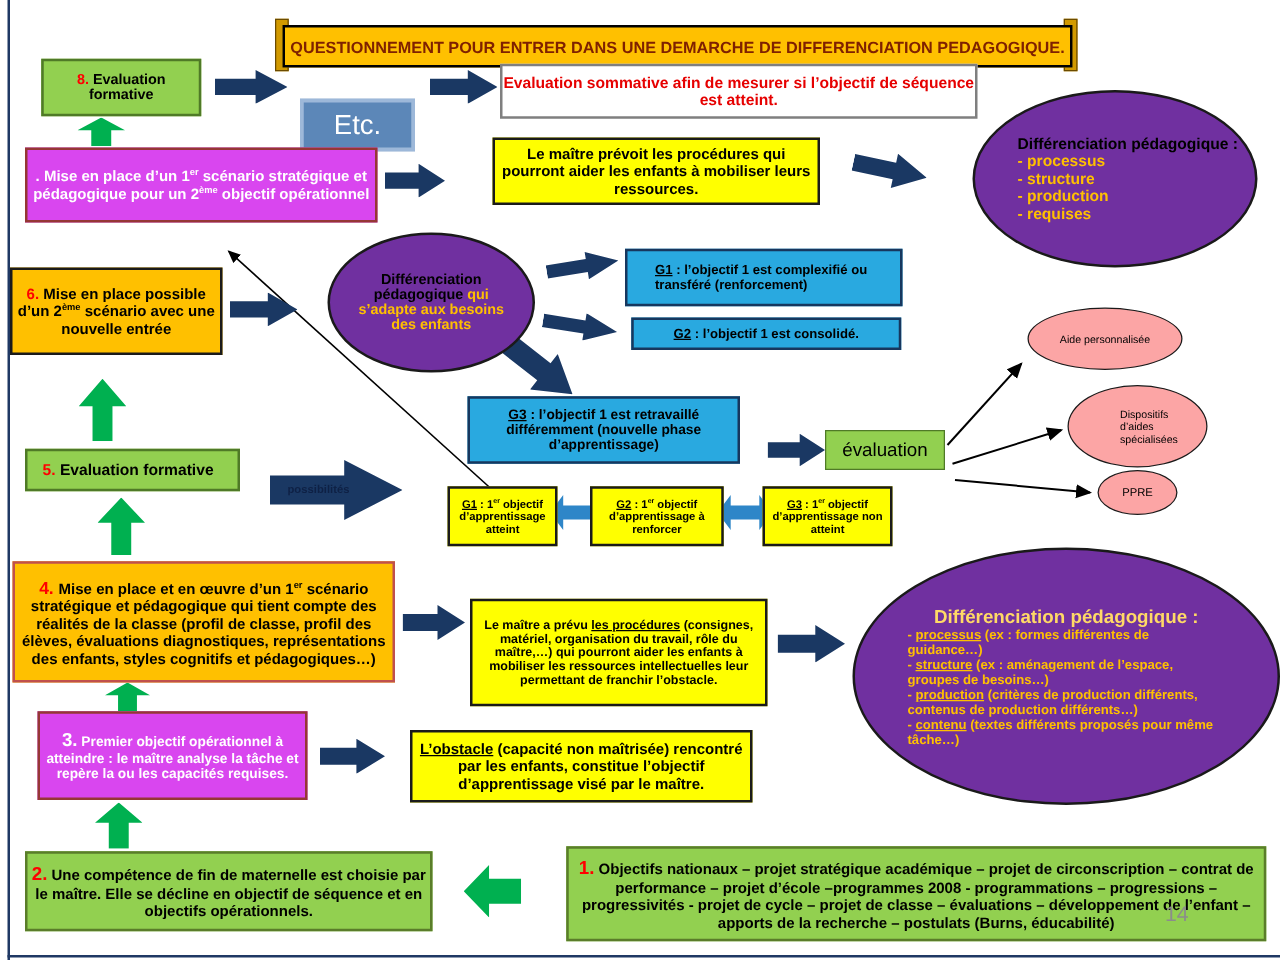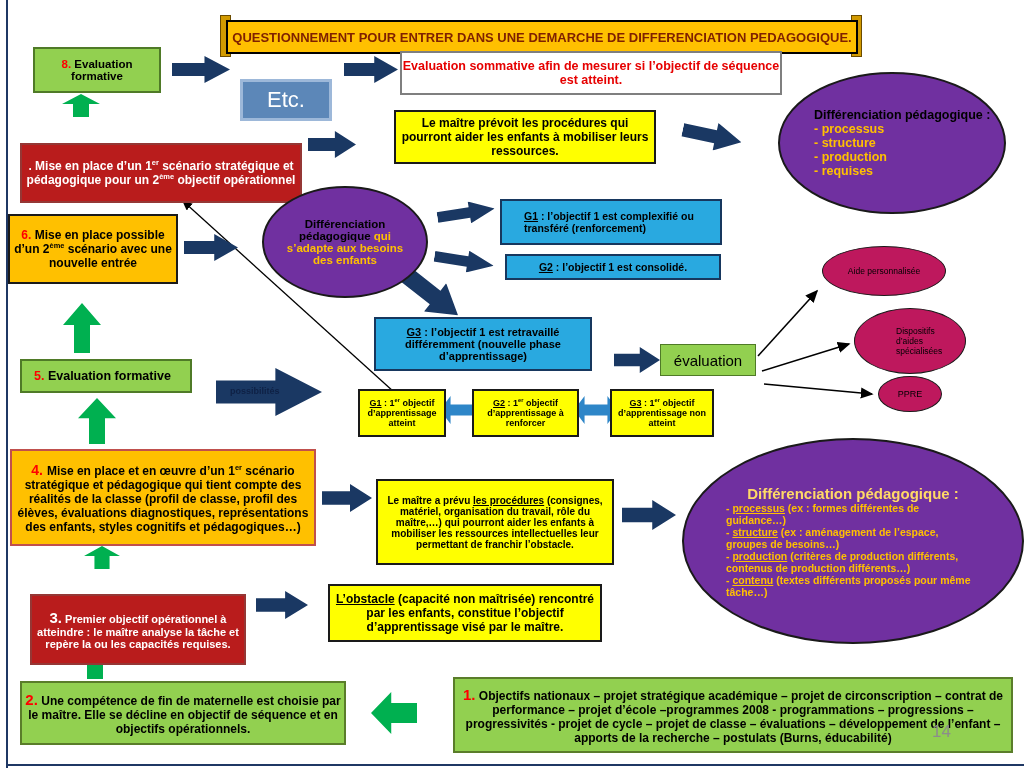--- a/index.html
+++ b/index.html
@@ -7,26 +7,26 @@
          font-family:"Liberation Sans", sans-serif;}
   .edge{position:absolute;background:#1F3864;z-index:0;}
   .box{position:absolute;display:flex;align-items:center;justify-content:center;
        box-sizing:border-box;z-index:2;}
   .tx{display:inline-block;width:100%;text-align:center;}
   .tx.left{text-align:left;}
   sup{font-size:0.62em;line-height:0;}
   .green{background:#92D050;border:2px solid #4F7A27;}
   .yellow{background:#FFFF00;border:2px solid #1a1a1a;}
   .orange{background:#FFC000;border:2px solid #1a1a1a;}
-  .red{background:#b91c1c;border:2px solid #953735;color:#fff;margin-top:25px;}
+  .red{background:#d946ef;border:2px solid #953735;color:#fff;}
   .blue{background:#29A9E0;border:2px solid #17375E;}
   .white{background:#ffffff;border:2px solid #7F7F7F;}
   .ellipse{border-radius:50%;}
   .purple{background:#7030A0;border:2px solid #1a1a1a;}
-  .whitell{background:#be185d;border:1.5px solid #1a1a1a;}
+  .whitell{background:#fca5a5;border:1.5px solid #1a1a1a;}
   .arrow{position:absolute;z-index:1;}
   .navy{background:#1A3863;}
   .grn{background:#00B050;}
   .blu{background:#2E86C8;}
   .ar{clip-path:polygon(0% 26%,56% 26%,56% 0%,100% 50%,56% 100%,56% 74%,0% 74%);}
   .au{clip-path:polygon(50% 0%,100% 44%,71% 44%,71% 100%,29% 100%,29% 44%,0% 44%);}
   .al{clip-path:polygon(100% 26%,44% 26%,44% 0%,0% 50%,44% 100%,44% 74%,100% 74%);}
   .ad{clip-path:polygon(0% 50%,24% 0%,24% 30%,76% 30%,76% 0%,100% 50%,76% 100%,76% 70%,24% 70%,24% 100%);}
   .b{font-weight:bold;}
   #banner{position:absolute;left:226px;top:20px;width:628px;height:30px;background:#FFC000;

